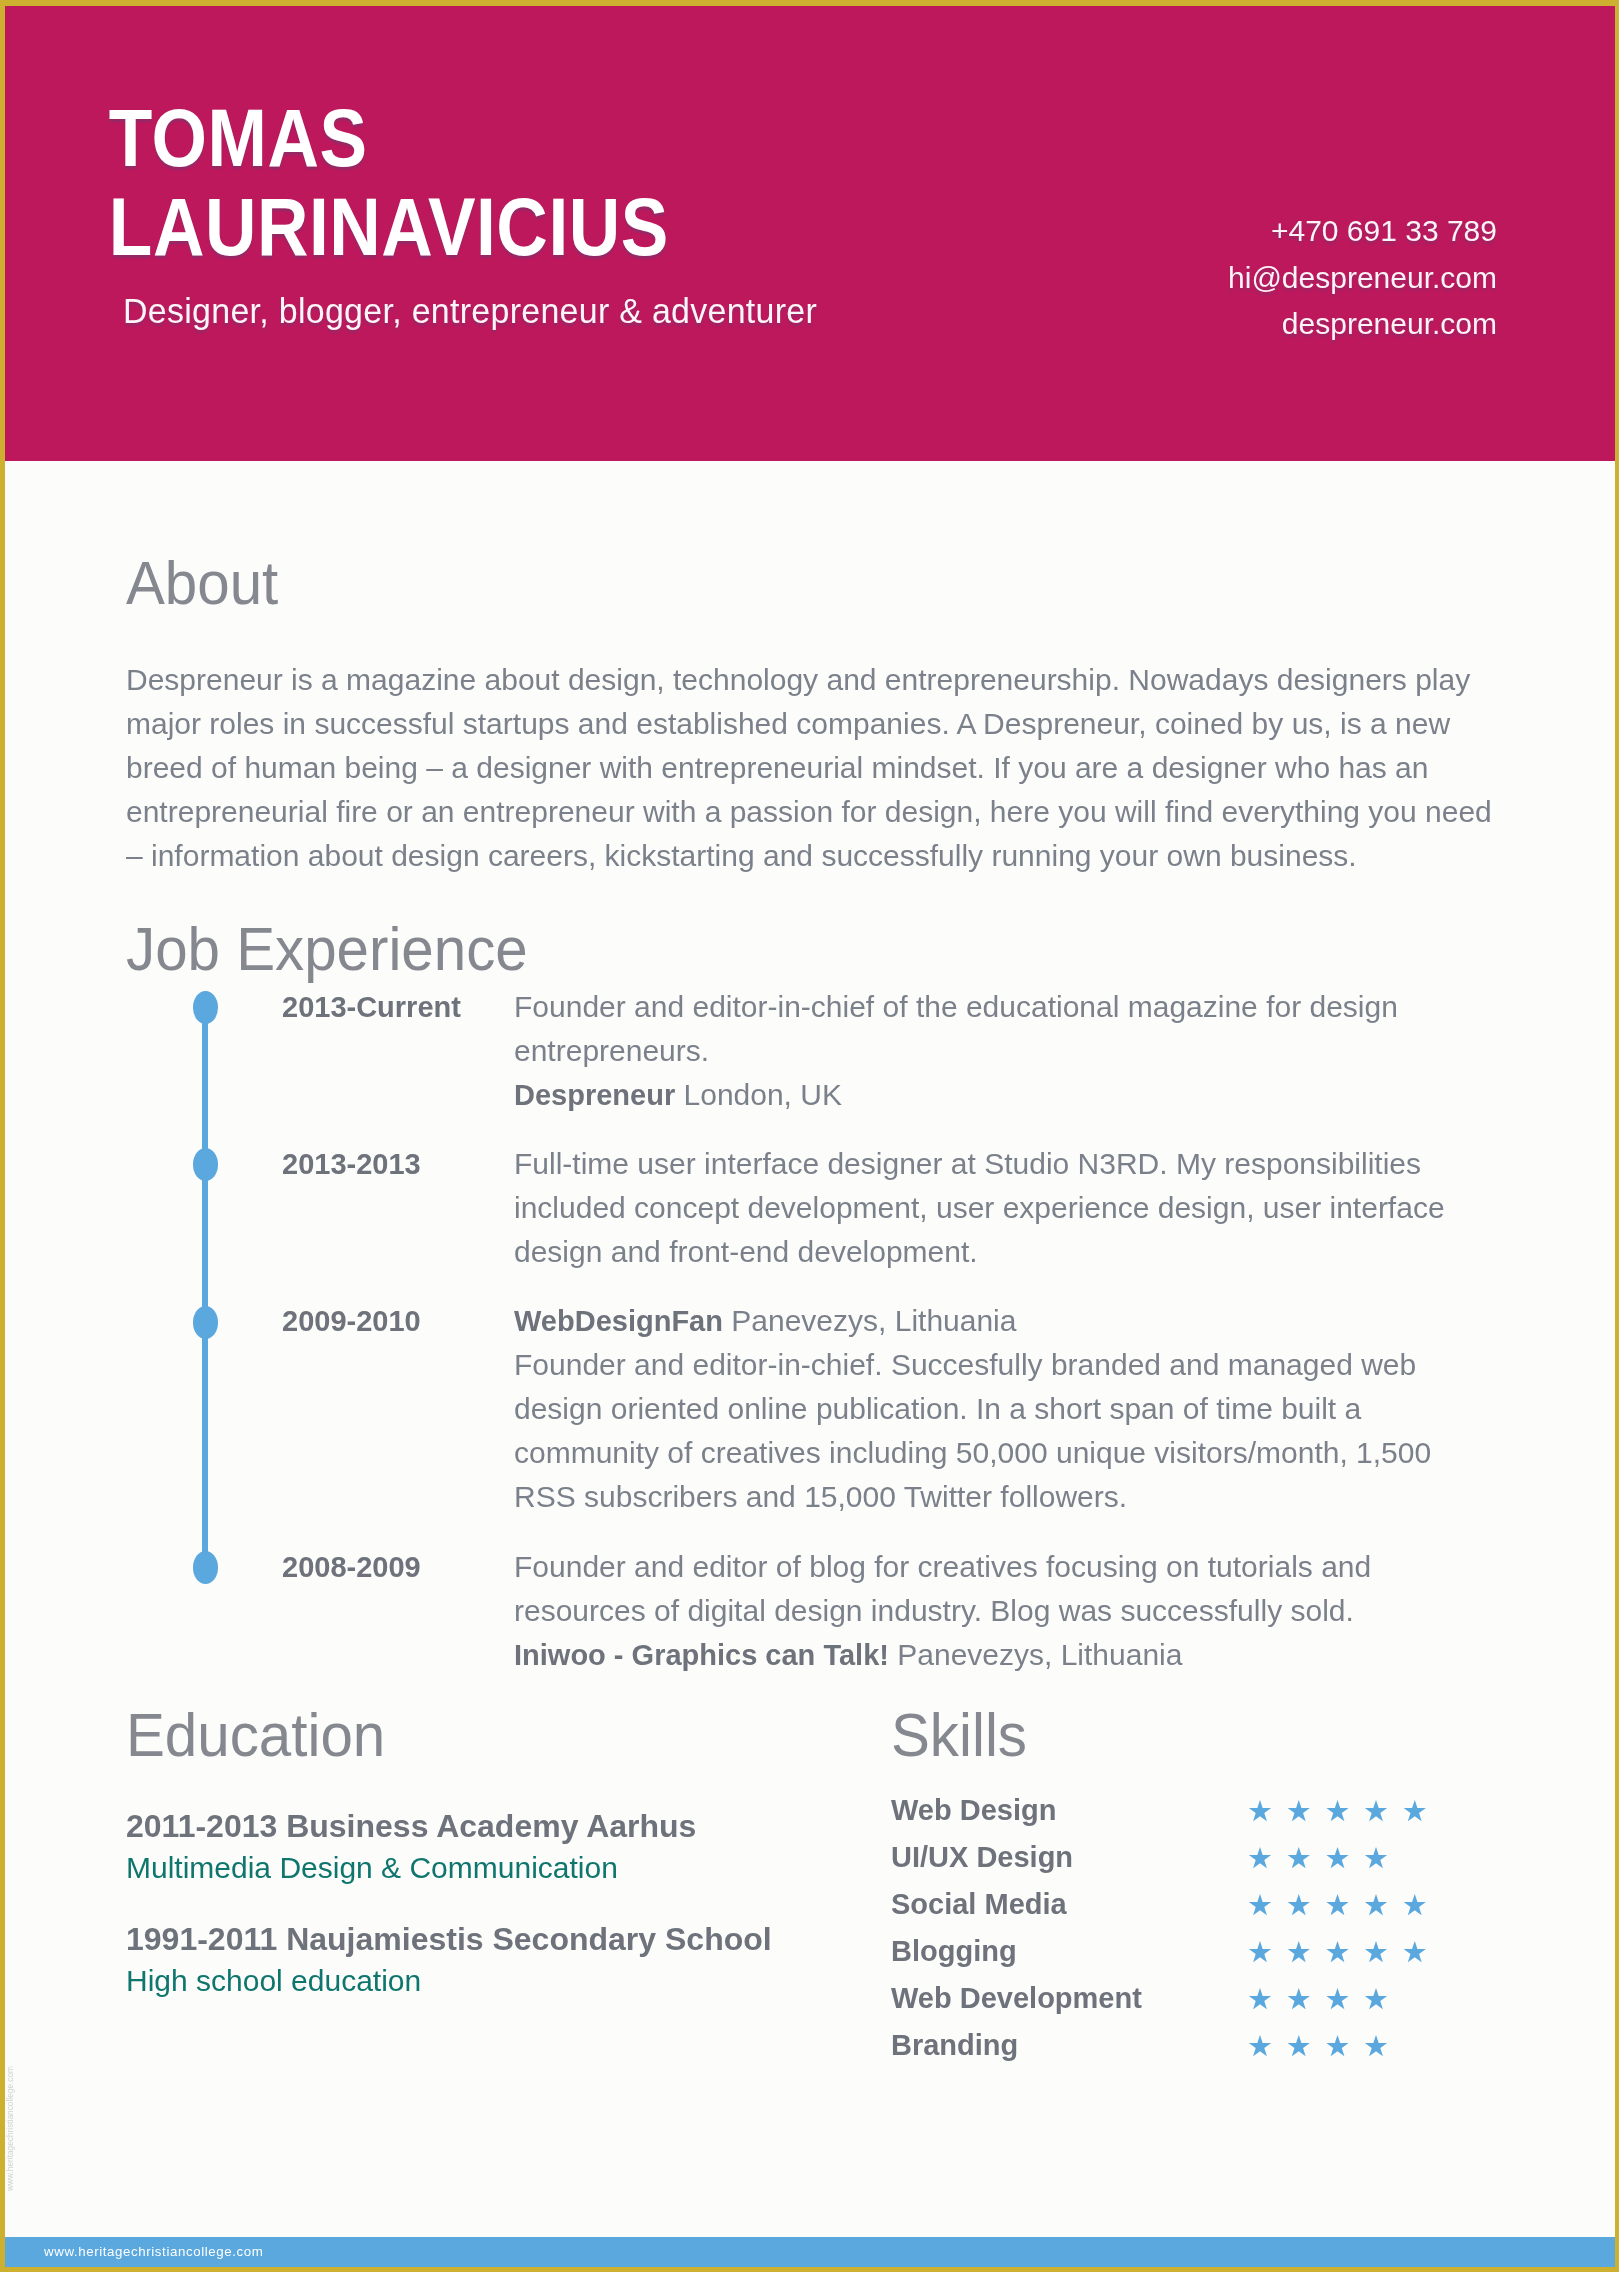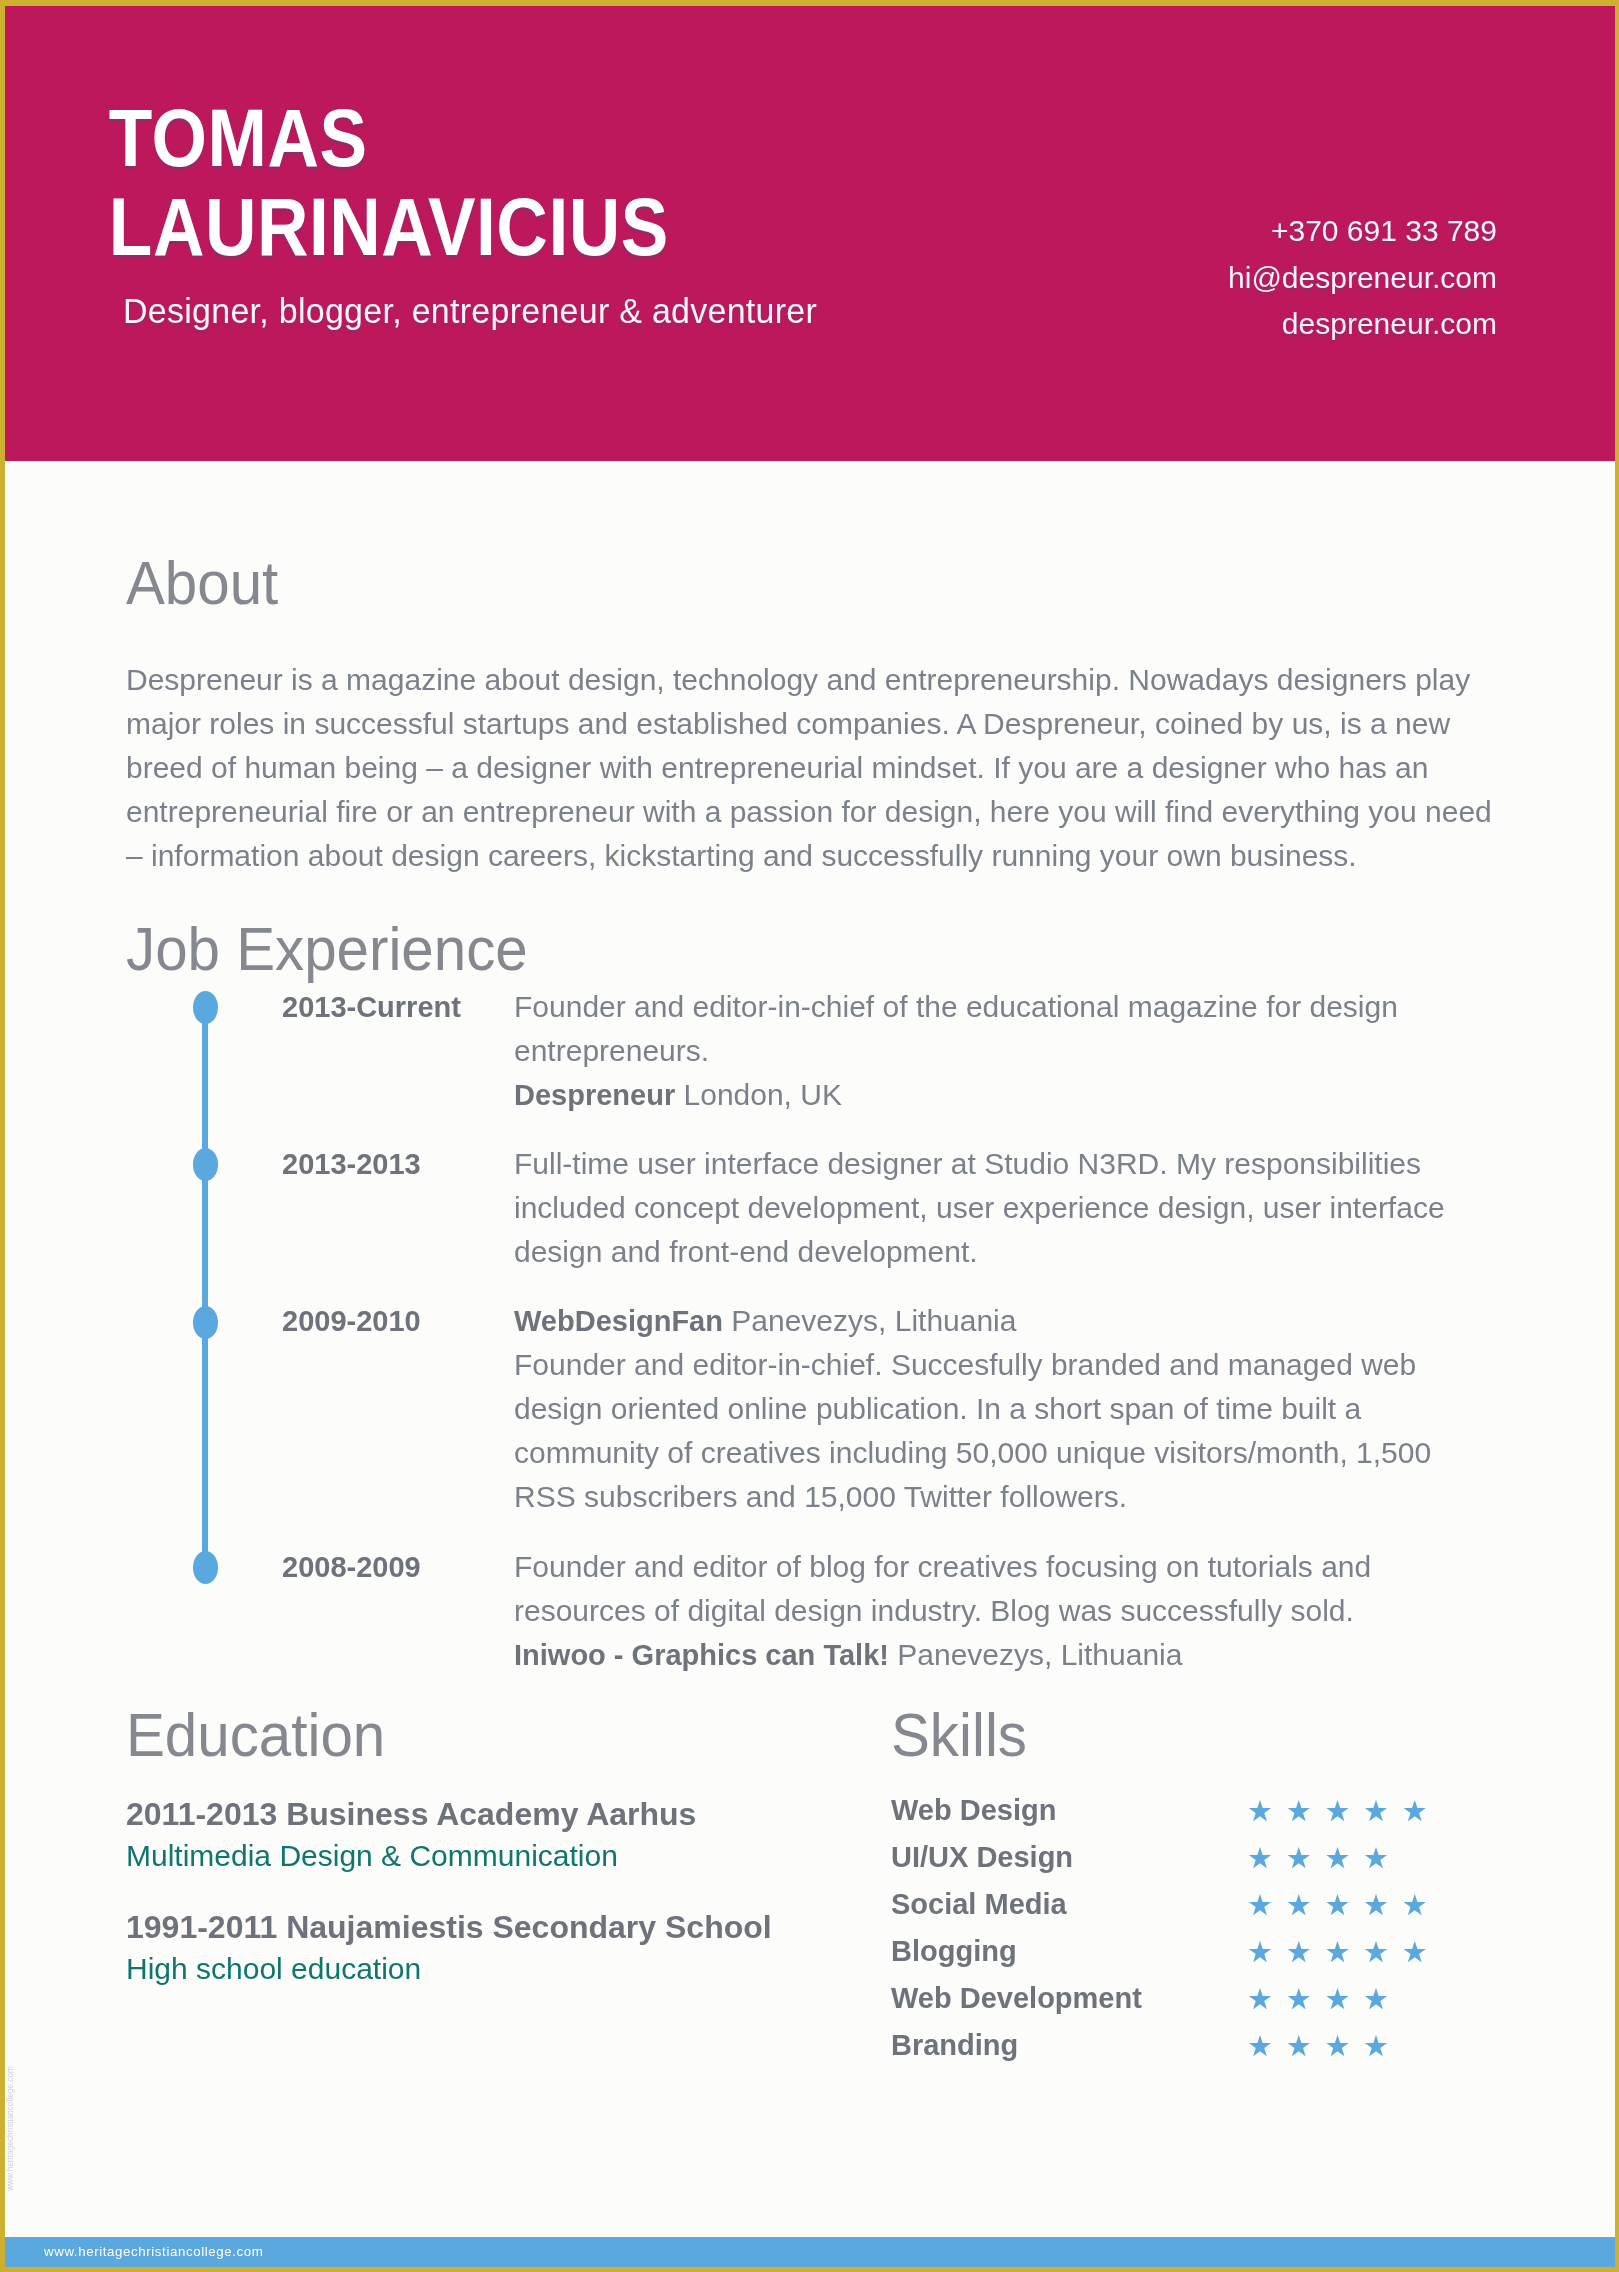--- a/index.html
+++ b/index.html
@@ -114,21 +114,21 @@
   }
   .exp-body { color: #7b818a; font-size: 30px; font-weight: 300; line-height: 44px; }
   .exp-company { font-weight: 700; color: #6d727b; font-size: 29px; }
   .exp-location { font-weight: 300; color: #7b818a; }
 
   
   .bottom-section { display: flex; margin-top: 22px; }
   .edu-col { flex: 0 0 765px; }
   .skills-col { flex: 1; }
 
-  .edu-entry { margin-top: 24px; }
+  .edu-entry { margin-top: 36px; }
   .edu-entry + .edu-entry { margin-top: 30.5px; }
   .edu-entry-title {
     font-size: 32px;
     font-weight: 700;
     color: #6d727b;
     line-height: 41px;
   }
   .edu-entry-sub {
     font-size: 30px;
     font-weight: 300;
@@ -185,21 +185,21 @@
 
 <div class="page">
 
   <div class="header">
     <div class="name-block">
       <div>TOMAS</div>
       <div>LAURINAVICIUS</div>
     </div>
     <div class="tagline">Designer, blogger, entrepreneur &amp; adventurer</div>
     <div class="contact">
-      <div>+370 691 33 789</div>
+      <div>+470 691 33 789</div>
       <div>hi@despreneur.com</div>
       <div>despreneur.com</div>
     </div>
   </div>
 
   <div class="main">
 
     <h2 class="section-title about-title">About</h2>
     <p class="about-text">Despreneur is a magazine about design, technology and entrepreneurship. Nowadays designers play major roles in successful startups and established companies.  A Despreneur, coined by us, is  a new breed of human being – a designer with entrepreneurial mindset. If you are a designer who has an entrepreneurial fire or an entrepreneur with a passion for design, here you will find everything you need – information about design careers, kickstarting and successfully running your own business.</p>
 

